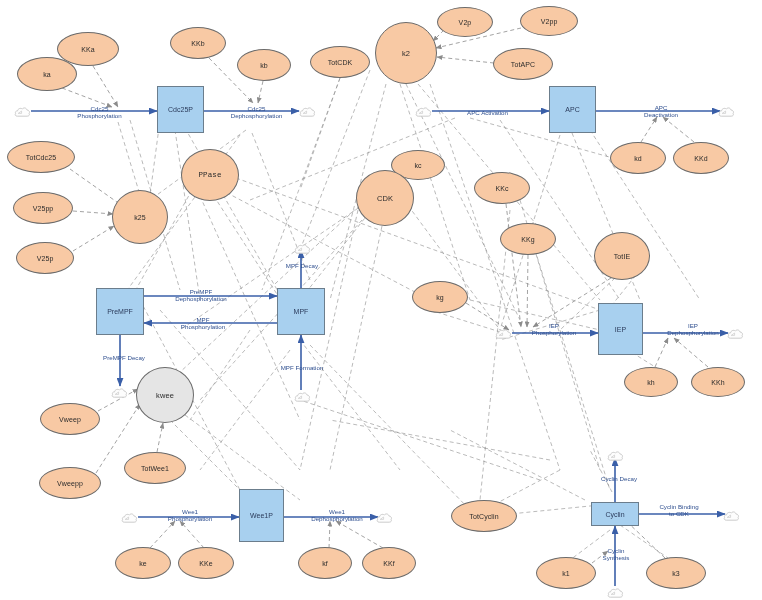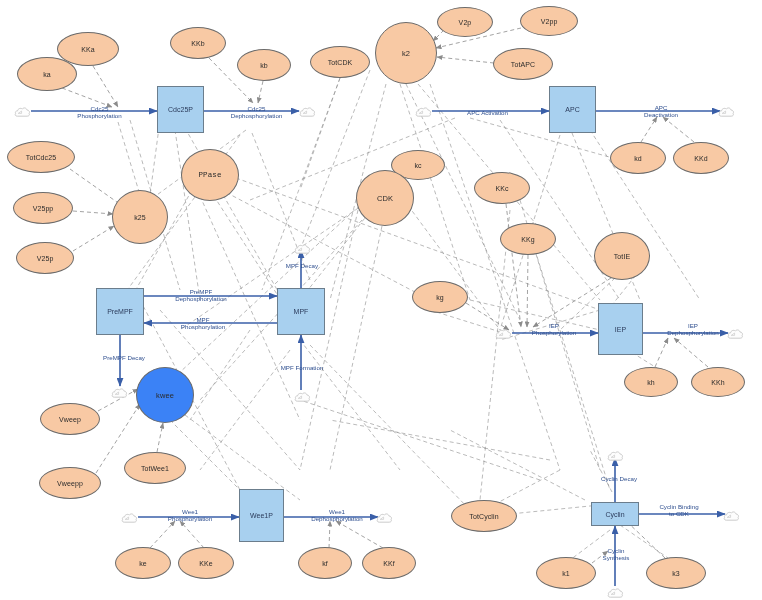--- a/index.html
+++ b/index.html
@@ -331,21 +331,21 @@
       </div>
       <div class="node-param" style="left: 594px; top: 232px; width: 56px; height: 48px; background: rgb(248, 201, 164); border-color: rgb(107, 107, 107);">
         <span>TotIE</span>
       </div>
       <div class="node-param" style="left: 16px; top: 242px; width: 58px; height: 32px; background: rgb(248, 201, 164); border-color: rgb(107, 107, 107);">
         <span>V25p</span>
       </div>
       <div class="node-param" style="left: 412px; top: 281px; width: 56px; height: 32px; background: rgb(248, 201, 164); border-color: rgb(107, 107, 107);">
         <span>kg</span>
       </div>
-      <div class="node-param big" style="left: 136px; top: 367px; width: 58px; height: 56px; background: #3b82f6; border-color: rgb(107, 107, 107);">
+      <div class="node-param big" style="left: 136px; top: 367px; width: 58px; height: 56px; background: #e5e5e5; border-color: rgb(107, 107, 107);">
         <span>kwee</span>
       </div>
       <div class="node-param" style="left: 624px; top: 367px; width: 54px; height: 30px; background: rgb(248, 201, 164); border-color: rgb(107, 107, 107);">
         <span>kh</span>
       </div>
       <div class="node-param" style="left: 691px; top: 367px; width: 54px; height: 30px; background: rgb(248, 201, 164); border-color: rgb(107, 107, 107);">
         <span>KKh</span>
       </div>
       <div class="node-param" style="left: 40px; top: 403px; width: 60px; height: 32px; background: rgb(248, 201, 164); border-color: rgb(107, 107, 107);">
         <span>Vweep</span>

